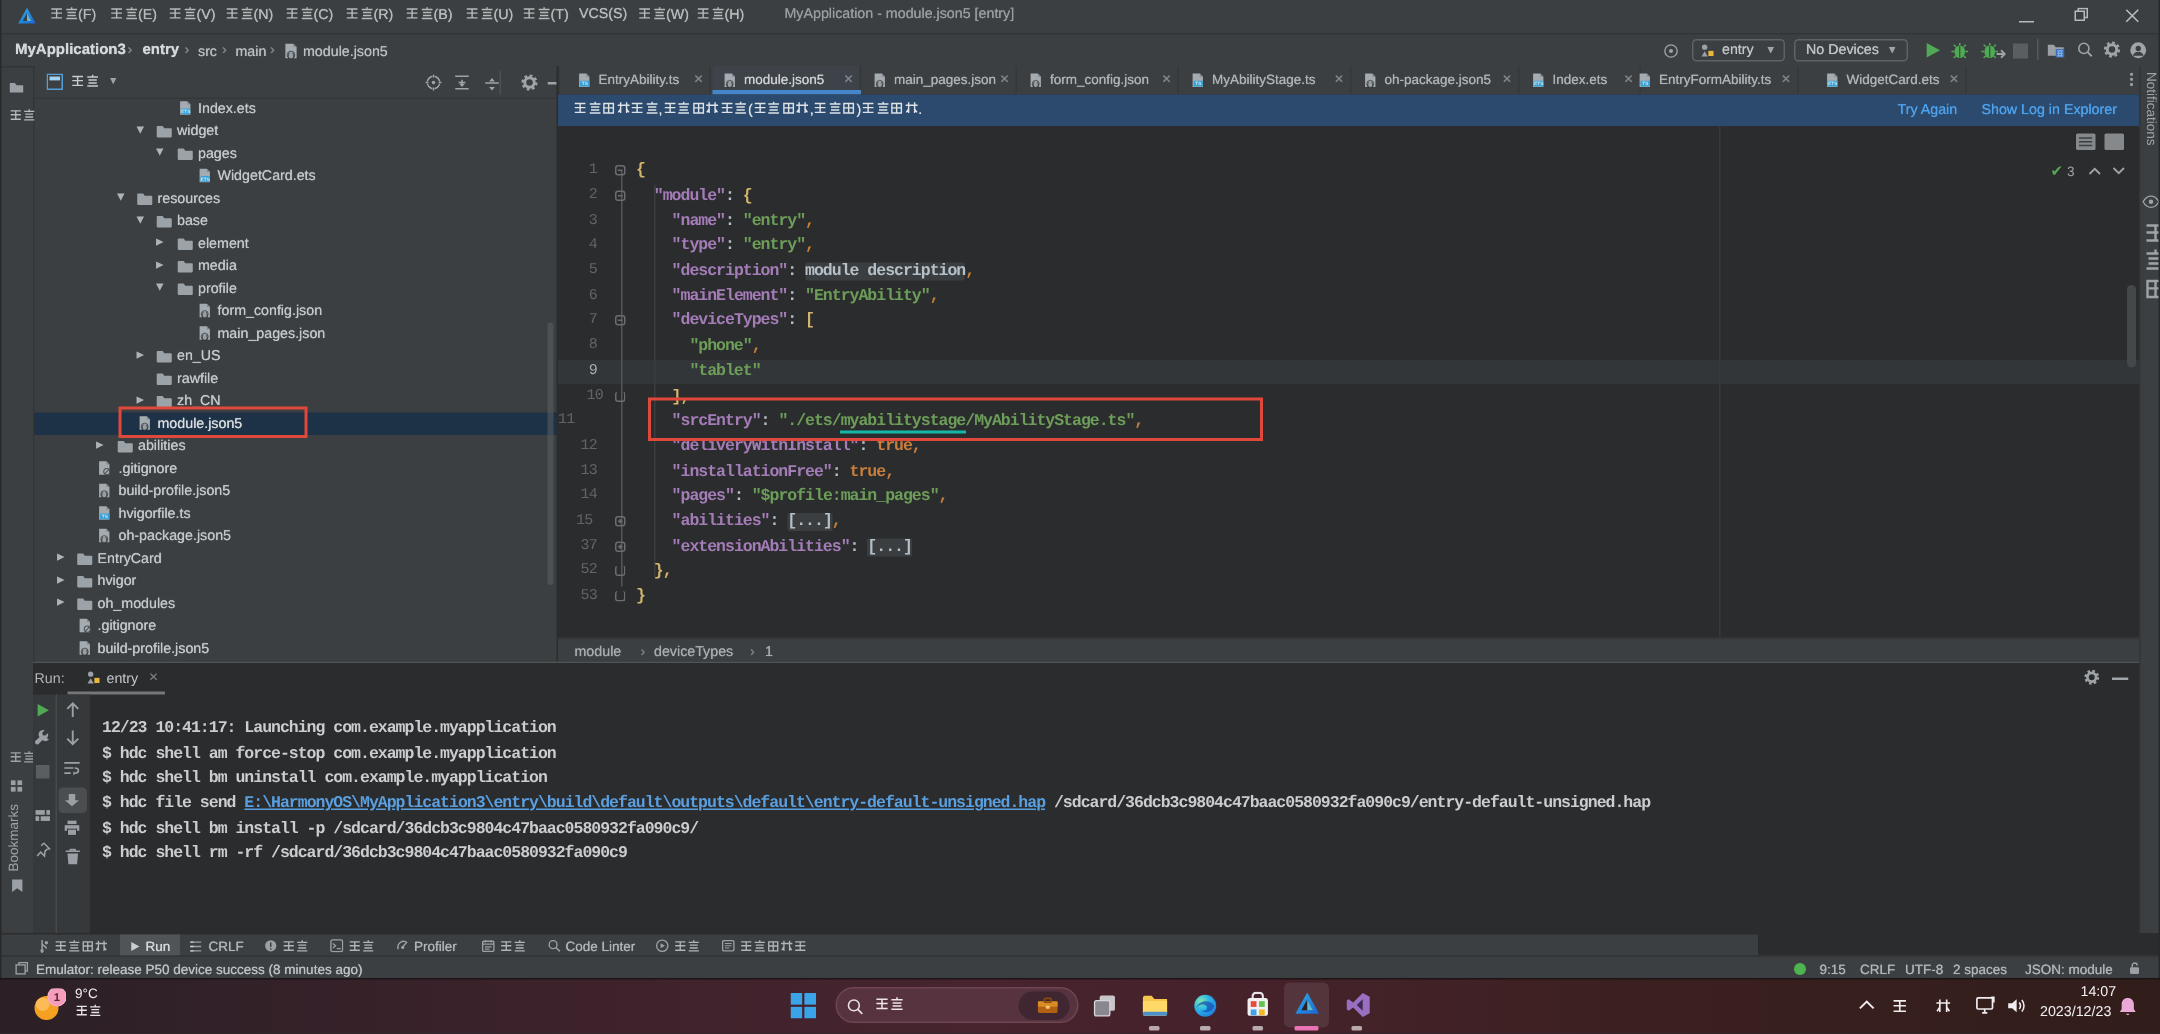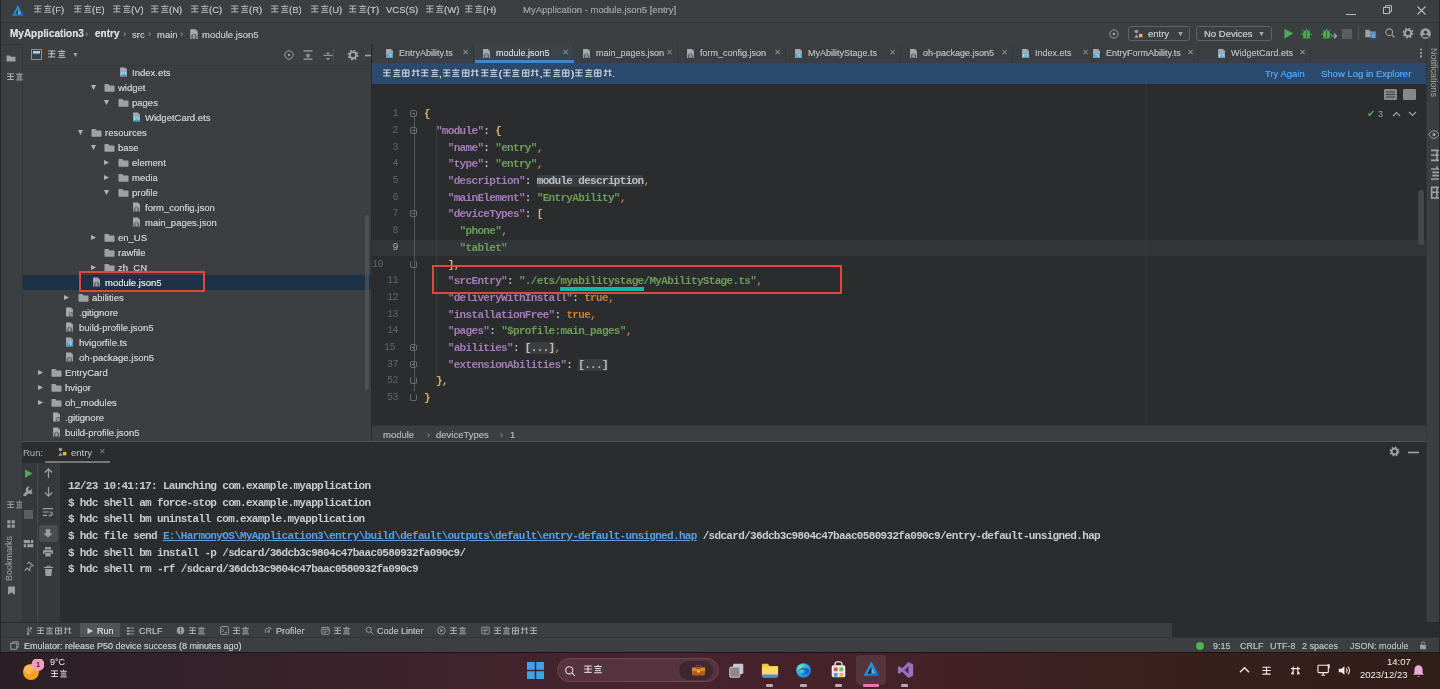--- a/index.html
+++ b/index.html
@@ -545,24 +545,24 @@
 <div class="ab gut" style="left:0;top:91.0px;width:26px;text-align:right;">5</div>
 <div class="ab code" style="left:52px;top:91.0px">    <span class="k">"description"</span><span class="cl">:</span> <span class="fold">module description</span><span class="cm">,</span></div>
 <div class="ab gut" style="left:0;top:107.7px;width:26px;text-align:right;">6</div>
 <div class="ab code" style="left:52px;top:107.7px">    <span class="k">"mainElement"</span><span class="cl">:</span> <span class="v">"EntryAbility"</span><span class="cm">,</span></div>
 <div class="ab gut" style="left:0;top:124.4px;width:26px;text-align:right;">7</div>
 <div class="ab code" style="left:52px;top:124.4px">    <span class="k">"deviceTypes"</span><span class="cl">:</span> <span class="br">[</span></div>
 <div class="ab gut" style="left:0;top:141.1px;width:26px;text-align:right;">8</div>
 <div class="ab code" style="left:52px;top:141.1px">      <span class="v">"phone"</span><span class="cm">,</span></div>
 <div class="ab gut" style="left:0;top:157.8px;width:26px;text-align:right; color:#a9adb0;">9</div>
 <div class="ab code" style="left:52px;top:157.8px">      <span class="v">"tablet"</span></div>
-<div class="ab gut" style="left:0;top:174.5px;width:30px;text-align:left;">10</div>
+<div class="ab gut" style="left:0;top:174.5px;width:30px;text-align:right;">10</div>
 <div class="ab code" style="left:52px;top:174.5px">    <span class="br">],</span></div>
-<div class="ab gut" style="left:0;top:191.2px;width:26px;text-align:right;">11</div>
-<div class="ab code" style="left:52px;top:191.2px">    <span class="k">"srcEntry"</span><span class="cl">:</span> <span class="v">"./ets/</span><span class="v" style="border-bottom:4px solid #14b8a6">myabilitystage</span><span class="v">/MyAbilityStage.ts"</span><span class="cm">,</span></div>
+<div class="ab gut" style="left:0;top:191.2px;width:26px;">11</div>
+<div class="ab code" style="left:52px;top:191.2px">    <span class="k">"srcEntry"</span><span class="cl">:</span> <span class="v">"./ets/</span><span class="v" style="border-bottom:2px solid #14b8a6">myabilitystage</span><span class="v">/MyAbilityStage.ts"</span><span class="cm">,</span></div>
 <div class="ab gut" style="left:0;top:207.9px;width:26px;text-align:right;">12</div>
 <div class="ab code" style="left:52px;top:207.9px">    <span class="k">"deliveryWithInstall"</span><span class="cl">:</span> <span class="cm">true</span><span class="cm">,</span></div>
 <div class="ab gut" style="left:0;top:224.6px;width:26px;text-align:right;">13</div>
 <div class="ab code" style="left:52px;top:224.6px">    <span class="k">"installationFree"</span><span class="cl">:</span> <span class="cm">true</span><span class="cm">,</span></div>
 <div class="ab gut" style="left:0;top:241.3px;width:26px;text-align:right;">14</div>
 <div class="ab code" style="left:52px;top:241.3px">    <span class="k">"pages"</span><span class="cl">:</span> <span class="v">"$profile:main_pages"</span><span class="cm">,</span></div>
 <div class="ab gut" style="left:12px;top:258.0px;width:26px;text-align:left;">15</div>
 <div class="ab code" style="left:52px;top:258.0px">    <span class="k">"abilities"</span><span class="cl">:</span> <span class="fold">[...]</span><span class="cm">,</span></div>
 <div class="ab gut" style="left:0;top:274.7px;width:26px;text-align:right;">37</div>
 <div class="ab code" style="left:52px;top:274.7px">    <span class="k">"extensionAbilities"</span><span class="cl">:</span> <span class="fold">[...]</span></div>

